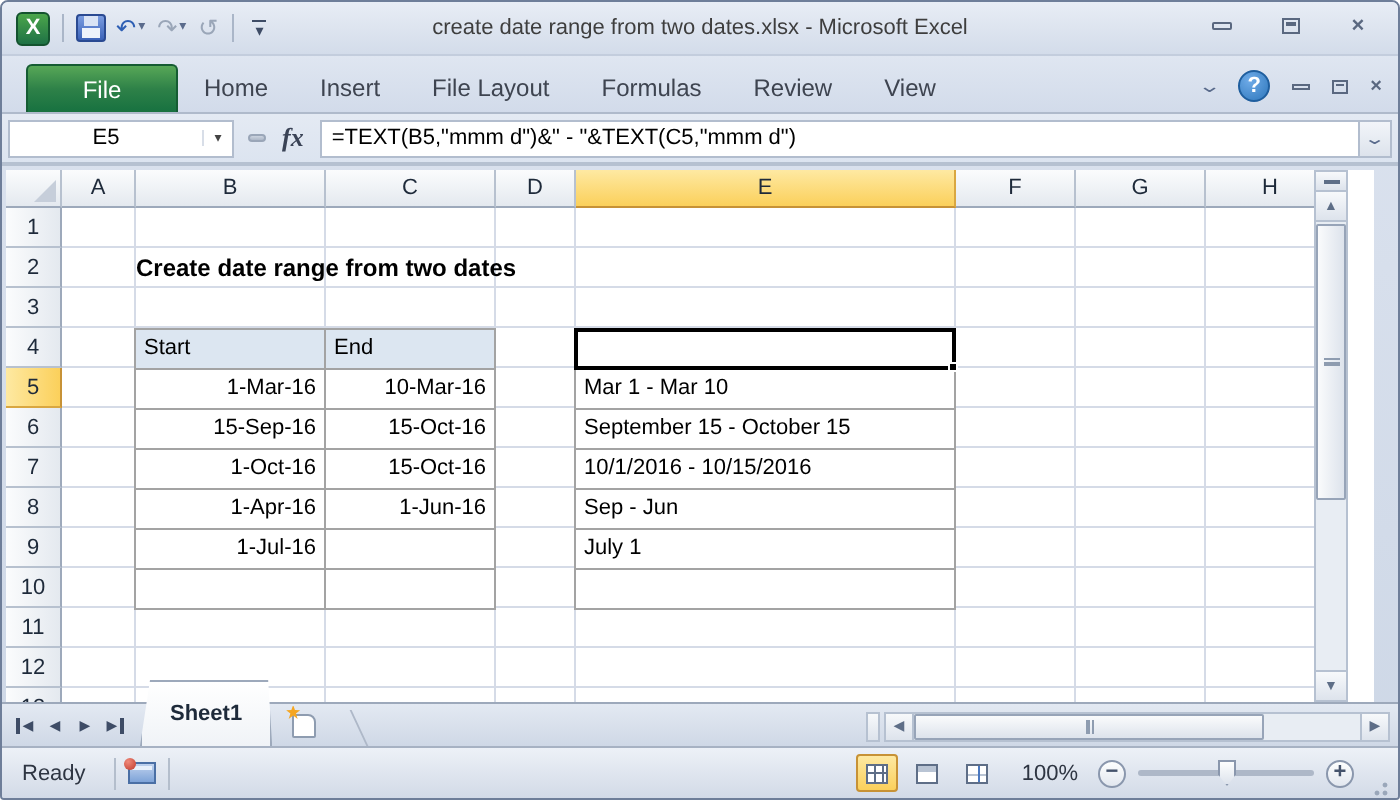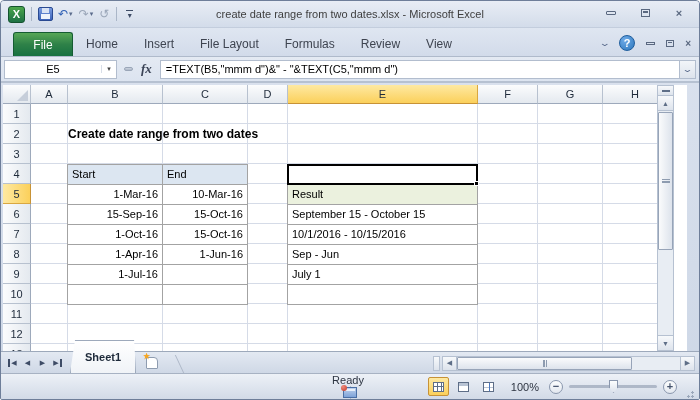--- a/index.html
+++ b/index.html
@@ -31,21 +31,21 @@
   #win-controls { position:absolute; right:8px; top:4px; display:flex; gap:10px; }
   .winc { width:24px; height:15px; display:flex; align-items:center; justify-content:center;
     color:#5A6880; font-size:11px; font-weight:bold; }
   .winc .mini { width:10px; height:4px; border:1px solid #5A6880; border-radius:1px; }
   .winc .rest { width:9px; height:8px; border:1px solid #5A6880; position:relative; }
   .winc .rest::before { content:""; position:absolute; left:1px; top:1px; right:1px; height:2px; background:#5A6880; }
 
   
   #ribbonrow { position:absolute; left:0; top:27px; width:100%; height:29px;
     background:linear-gradient(#DFE6F1,#D2DBEA); border-bottom:1px solid #AFBACB; display:flex; align-items:flex-end; }
-  #file-tab { width:60px; height:24px; margin-left:12px; border-radius:3px 3px 0 0;
+  #file-tab { width:76px; height:24px; margin-left:12px; border-radius:3px 3px 0 0;
     background:linear-gradient(180deg,#57A757 0%,#2E8148 50%,#177140 100%);
     border:1px solid #155C33; border-bottom:none;
     color:#fff; font-size:12px; display:flex; align-items:center; justify-content:center; }
   .rtab { height:24px; padding:0 13px; display:flex; align-items:center; font-size:12px; color:#3E4450; }
   #ribbon-right { position:absolute; right:8px; bottom:5px; display:flex; align-items:center; gap:11px; }
   #collapse-ribbon { color:#5A6B8C; font-size:9px; transform:scaleX(1.6); }
   #help-btn { width:16px; height:16px; border-radius:50%; background:radial-gradient(circle at 35% 30%,#6FABE8,#2E77BC);
     border:1px solid #1F5E9E; color:#fff; font-size:11px; font-weight:bold; display:flex; align-items:center; justify-content:center; }
   .wb-ctl { color:#5A6880; font-size:10px; font-weight:bold; display:flex; align-items:center; }
   .wb-ctl .mini { width:9px; height:3px; border:1px solid #5A6880; }
@@ -144,21 +144,21 @@
   #hs-track { flex:1; height:15px; background:#E8EDF3; border-top:1px solid #B6C1D1; border-bottom:1px solid #B6C1D1; position:relative; }
   #hs-thumb { position:absolute; left:0; top:0; height:13px; width:175px;
     background:linear-gradient(#FAFBFC,#DDE3EC); border:1px solid #97A4B8; border-radius:1px;
     display:flex; align-items:center; justify-content:center; }
   .grip-v { height:7px; width:4px; border-left:1px solid #8E9CB0; border-right:1px solid #8E9CB0;
     background:linear-gradient(90deg,#8E9CB0,#8E9CB0) center/1px 7px no-repeat; }
 
   
   #statusbar { position:absolute; left:0; top:372px; width:100%; height:26px;
     background:linear-gradient(#EDF1F7,#D2DAE7); border-top:1px solid #A7B2C3;
-    display:flex; align-items:center; font-size:11px; color:#2E3542;flex-direction:column; }
+    display:flex; align-items:center; font-size:11px; color:#2E3542; }
   #ready { padding:0 14px 0 10px; }
   .sb-sep { width:1px; height:16px; background:#B4BECC; }
   #macro-btn { width:26px; height:18px; display:flex; align-items:center; justify-content:center; }
   #macro-ic { width:14px; height:11px; background:linear-gradient(#BFD2EE,#7EA3D8); border:1px solid #4A6FA5; position:relative; }
   #macro-ic::before { content:""; position:absolute; left:1px; top:1px; right:1px; height:2px; background:#E8F0FB; }
   #macro-ic::after { content:""; position:absolute; left:-3px; top:-3px; width:6px; height:6px; border-radius:50%;
     background:radial-gradient(circle at 35% 30%,#F08A7A,#C0392B); }
   #sb-right { position:absolute; right:4px; top:0; height:25px; display:flex; align-items:center; gap:4px; }
   .viewb { width:21px; height:19px; display:flex; align-items:center; justify-content:center; border:1px solid transparent; border-radius:2px; }
   .viewb.active { background:linear-gradient(#FEE9A2,#FBD05B); border:1px solid #C79236; }
@@ -321,20 +321,21 @@
         <div class="cell date" style="left:0; top:80px; width:95px">1-Apr-16</div>
         <div class="cell date" style="left:95px; top:80px; width:85px">1-Jun-16</div>
         <div class="cell date" style="left:0; top:100px; width:95px">1-Jul-16</div>
         <div class="cell date" style="left:95px; top:100px; width:85px"></div>
         <div class="cell date" style="left:0; top:120px; width:95px"></div>
         <div class="cell date" style="left:95px; top:120px; width:85px"></div>
       </div>
 
       <div class="tbl" style="left:256px; top:60px; width:191px; height:141px">
         <div class="cell hdrgreen" style="left:0; top:0; width:190px">Result</div>
+        <div class="cell" style="left:0; top:20px; width:190px">Mar 1 - Mar 10</div>
         <div class="cell" style="left:0; top:40px; width:190px">September 15 - October 15</div>
         <div class="cell" style="left:0; top:60px; width:190px">10/1/2016 - 10/15/2016</div>
         <div class="cell" style="left:0; top:80px; width:190px">Sep - Jun</div>
         <div class="cell" style="left:0; top:100px; width:190px">July 1</div>
         <div class="cell" style="left:0; top:120px; width:190px"></div>
       </div>
 
       <div id="sel-outline">
         <div id="fill-handle"></div>
       </div>

